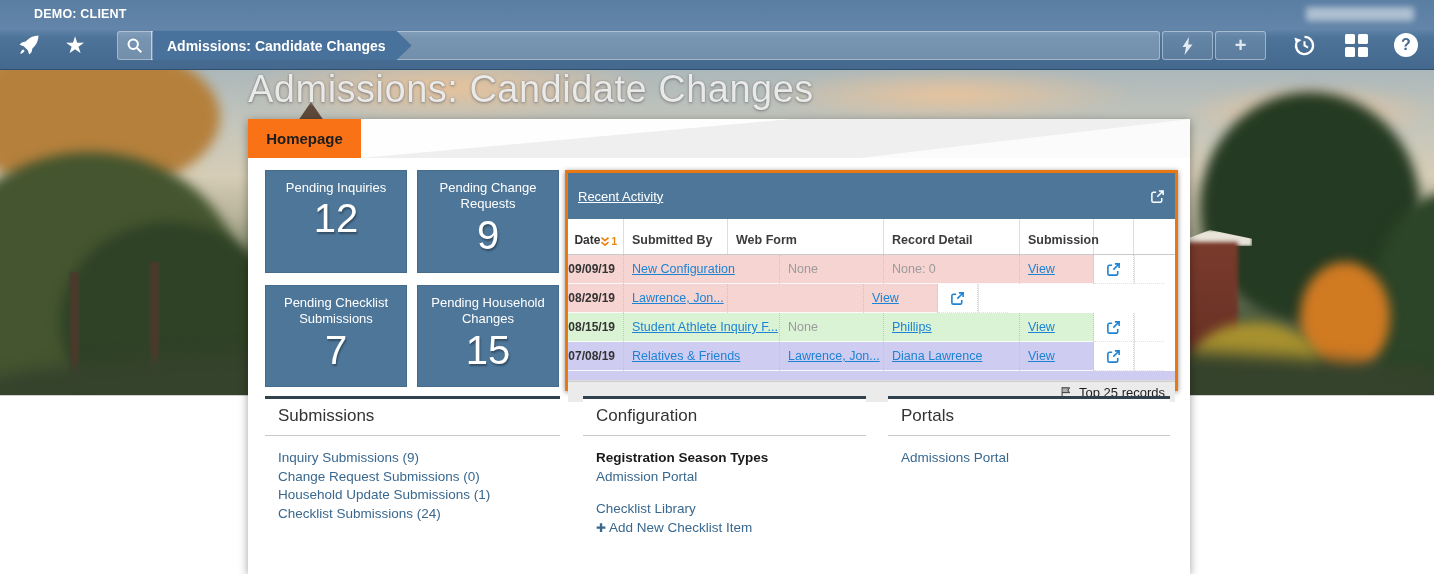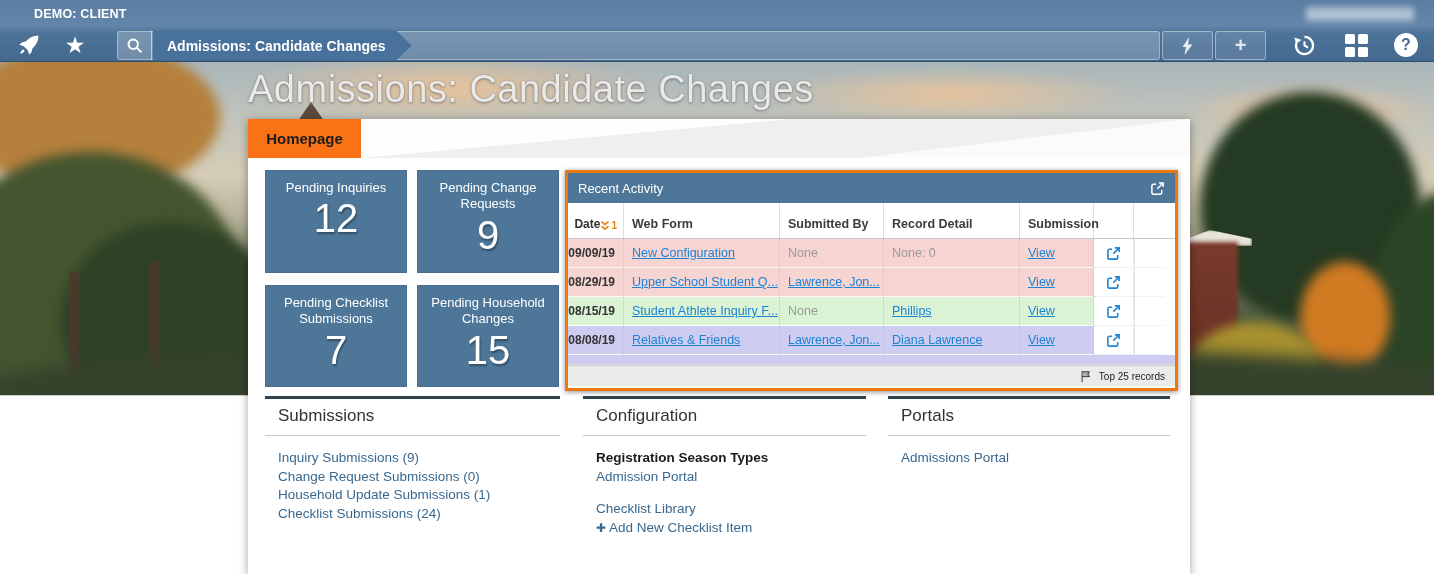--- a/index.html
+++ b/index.html
@@ -1,21 +1,21 @@
 <!DOCTYPE html>
 <html style="--accent-orange: #E87812; --steel-blue: #4D7699; --table-link: #1D83D4; --section-link: #39688F; --row-pink: #F6D4D2; --row-green: #DAF3D4; --row-purple: #CFCCF1;"><head>
 <meta charset="utf-8">
 <style>
   * { margin:0; padding:0; box-sizing:border-box; }
   html,body { background:#fff; }
   body { font-family:"Liberation Sans", sans-serif; }
   .screen { position:relative; width:1434px; height:574px; overflow:hidden; background:#fff; }
 
   
-  .topbar { position:absolute; left:0; top:0; width:100%; height:62px; z-index:30;
+  .topbar { position:absolute; left:0; top:0; width:100%; height:70px; z-index:30;
     background:linear-gradient(#5a7da2 0%, #6285a9 42%, #4d7399 55%, #44688e 100%);
     border-bottom:1px solid #2f4f6e; }
   .env-label { position:absolute; left:34px; top:7px; color:#fff; font-size:12.5px; font-weight:bold; letter-spacing:.2px; }
   .user-blur { position:absolute; right:20px; top:7px; width:108px; height:14px; border-radius:2px;
     background:rgba(255,255,255,.5); filter:blur(3px); }
   .nav-icon-btn { position:absolute; top:31px; width:30px; height:28px; display:flex; align-items:center; justify-content:center; cursor:pointer; }
   .rocket { left:14px; } .star { left:60px; font-size:23px; color:#fff; line-height:1; }
   .omni-strip { position:absolute; left:117px; top:31px; width:1043px; height:29px; border-radius:3px;
     background:rgba(255,255,255,.24); border:1px solid rgba(255,255,255,.35); }
   .search-btn { position:absolute; left:117px; top:31px; width:35px; height:29px; display:flex; align-items:center; justify-content:center;
@@ -64,21 +64,21 @@
   .tile { position:absolute; width:142px; background:var(--steel-blue,#4D7699); color:#fff; text-align:center; cursor:pointer;
     box-shadow:inset 0 0 0 1px rgba(0,0,0,.08); }
   .tile .t-label { padding:10px 8px 0; font-size:13px; line-height:1.25; }
   .tile .t-value { font-size:40px; text-shadow:1px 2px 2px rgba(0,0,0,.35); }
   .tile1 { left:17px; top:51px; height:103px; } .tile2 { left:169px; top:51px; height:103px; }
   .tile3 { left:17px; top:166px; height:102px; } .tile4 { left:169px; top:166px; height:102px; }
 
   
   .panel { position:absolute; left:317px; top:51px; width:613px; height:221px; background:#fff;
     border:3px solid var(--accent-orange,#E87812); box-shadow:0 1px 5px rgba(0,0,0,.45); }
-  .panel-hd { height:30px; background:var(--steel-blue,#4D7699); color:#fff; display:flex; align-items:center; padding:0 10px; }
+  .panel-hd { height:46px; background:var(--steel-blue,#4D7699); color:#fff; display:flex; align-items:center; padding:0 10px;text-decoration:underline; }
   .panel-hd .p-title { font-size:13px; }
   .panel-hd .popout { margin-left:auto; color:#fff; cursor:pointer; display:flex; }
   .thead { height:36px; display:flex; border-bottom:1px solid #c9c9c9; background:#fff; }
   .th { display:flex; align-items:flex-end; padding:0 6px 7px 8px; font-size:12.5px; font-weight:bold; color:#3c3c3c;
     border-right:1px solid #ddd; cursor:pointer; }
   .th:last-child { border-right:none; }
   .sort-badge { margin-left:auto; display:flex; align-items:flex-end; gap:1px; color:#E8830F; font-size:10px; font-weight:bold; }
   .trow { height:29px; display:flex; }
   .td { display:flex; align-items:center; padding:6px 8px; font-size:12.5px; border-right:1px dotted #c4c4c4; overflow:hidden; white-space:nowrap; }
   .td:last-child { border-right:none; }
@@ -88,21 +88,21 @@
   .c6 { width:30px; background:#fff; border-left:1px solid #e6e6e6; border-bottom:1px dotted #e3e3e3; }
   .row-pink  .cell-bg { background:var(--row-pink,#F6D4D2); }
   .row-green .cell-bg { background:var(--row-green,#DAF3D4); }
   .row-purple .cell-bg { background:var(--row-purple,#CFCCF1); }
   .trow .cell-bg { border-bottom:1px solid rgba(255,255,255,.85); }
   .tlink { color:var(--table-link,#1D83D4); text-decoration:underline; cursor:pointer; white-space:nowrap; }
   .gray { color:#9b9b9b; }
   .rowicon { color:var(--table-link,#1D83D4); cursor:pointer; display:flex; }
   .row-partial { height:10px; background:var(--row-purple,#CFCCF1); border-bottom:1px solid #dcdcdc; }
   .tfoot { height:21px; background:#ebebeb; border-top:1px solid #cfcfcf; display:flex; align-items:center; justify-content:flex-end;
-    gap:6px; padding-right:10px; font-size:10px; color:#1d1d1d; }
+    gap:6px; padding-right:10px; font-size:13px; color:#1d1d1d; }
 
   
   .section { position:absolute; top:277px; height:138px; background:#fff; border-top:3px solid #31424f; overflow:hidden; }
   .sec-sub { left:17px; width:295px; } .sec-conf { left:335px; width:283px; } .sec-port { left:640px; width:282px; }
   .sec-hd { padding:7px 13px 9px; font-size:17px; color:#333; border-bottom:1px solid #c9c9c9; }
   .sec-body { padding:13px 13px 0; font-size:13.5px; line-height:1.3; }
   .slink { display:block; color:var(--section-link,#39688F); cursor:pointer; text-decoration:none; margin-bottom:1px; }
   .sec-heading { font-weight:bold; color:#1a1a1a; margin-bottom:1px; }
   .gap { height:14px; }
   .plus-glyph { font-size:12px; margin-right:3px; }
@@ -230,25 +230,25 @@
       <div class="thead">
         <div class="th c0">
           <span>Date</span>
           <span class="sort-badge">
             <svg width="10" height="11" viewBox="0 0 10 10" fill="none" stroke="#E8830F" stroke-width="1.7">
                 <path d="M1.5 1.2l3.5 3 3.5-3M1.5 5.6l3.5 3 3.5-3"></path>
               </svg>
             <span>1</span>
           </span>
         </div>
+        <div class="th c2">
+            <span>Submitted By</span>
+          </div>
         <div class="th c1">
             <span>Web Form</span>
-          </div>
-        <div class="th c2">
-            <span>Submitted By</span>
           </div>
         <div class="th c3">
             <span>Record Detail</span>
           </div>
         <div class="th c4">
             <span>Submission</span>
           </div>
         <div class="th" style="width:40px;"></div>
         <div class="th" style="width:30px;"></div>
       </div>
@@ -273,23 +273,20 @@
                 <path d="M6.5 3.5H3.6c-.9 0-1.6.7-1.6 1.6v7.3c0 .9.7 1.6 1.6 1.6h7.3c.9 0 1.6-.7 1.6-1.6V9.5"></path>
                 <path d="M9.5 2h4.5v4.5M13.6 2.4L7.8 8.2"></path>
               </svg>
             </span>
         </div>
         <div class="td c6"></div>
       </div>
 
       <div class="trow row-pink">
         <div class="td c0 cell-bg">08/29/19</div>
-        <div class="td c1 cell-bg">
-            <a class="tlink">Upper School Student Q...</a>
-          </div>
         <div class="td c2 cell-bg">
             <a class="tlink">Lawrence, Jon...</a>
           </div>
         <div class="td c3 cell-bg">
             <span></span>
           </div>
         <div class="td c4 cell-bg">
             <a class="tlink">View</a>
           </div>
         <div class="td c5">
@@ -322,21 +319,21 @@
               <svg width="15" height="15" viewBox="0 0 16 16" fill="none" stroke="currentColor" stroke-width="1.7">
                 <path d="M6.5 3.5H3.6c-.9 0-1.6.7-1.6 1.6v7.3c0 .9.7 1.6 1.6 1.6h7.3c.9 0 1.6-.7 1.6-1.6V9.5"></path>
                 <path d="M9.5 2h4.5v4.5M13.6 2.4L7.8 8.2"></path>
               </svg>
             </span>
         </div>
         <div class="td c6"></div>
       </div>
 
       <div class="trow row-purple">
-        <div class="td c0 cell-bg">08/08/19</div>
+        <div class="td c0 cell-bg">07/08/19</div>
         <div class="td c1 cell-bg">
             <a class="tlink">Relatives &amp; Friends</a>
           </div>
         <div class="td c2 cell-bg">
             <a class="tlink">Lawrence, Jon...</a>
           </div>
         <div class="td c3 cell-bg">
             <a class="tlink">Diana Lawrence</a>
           </div>
         <div class="td c4 cell-bg">

